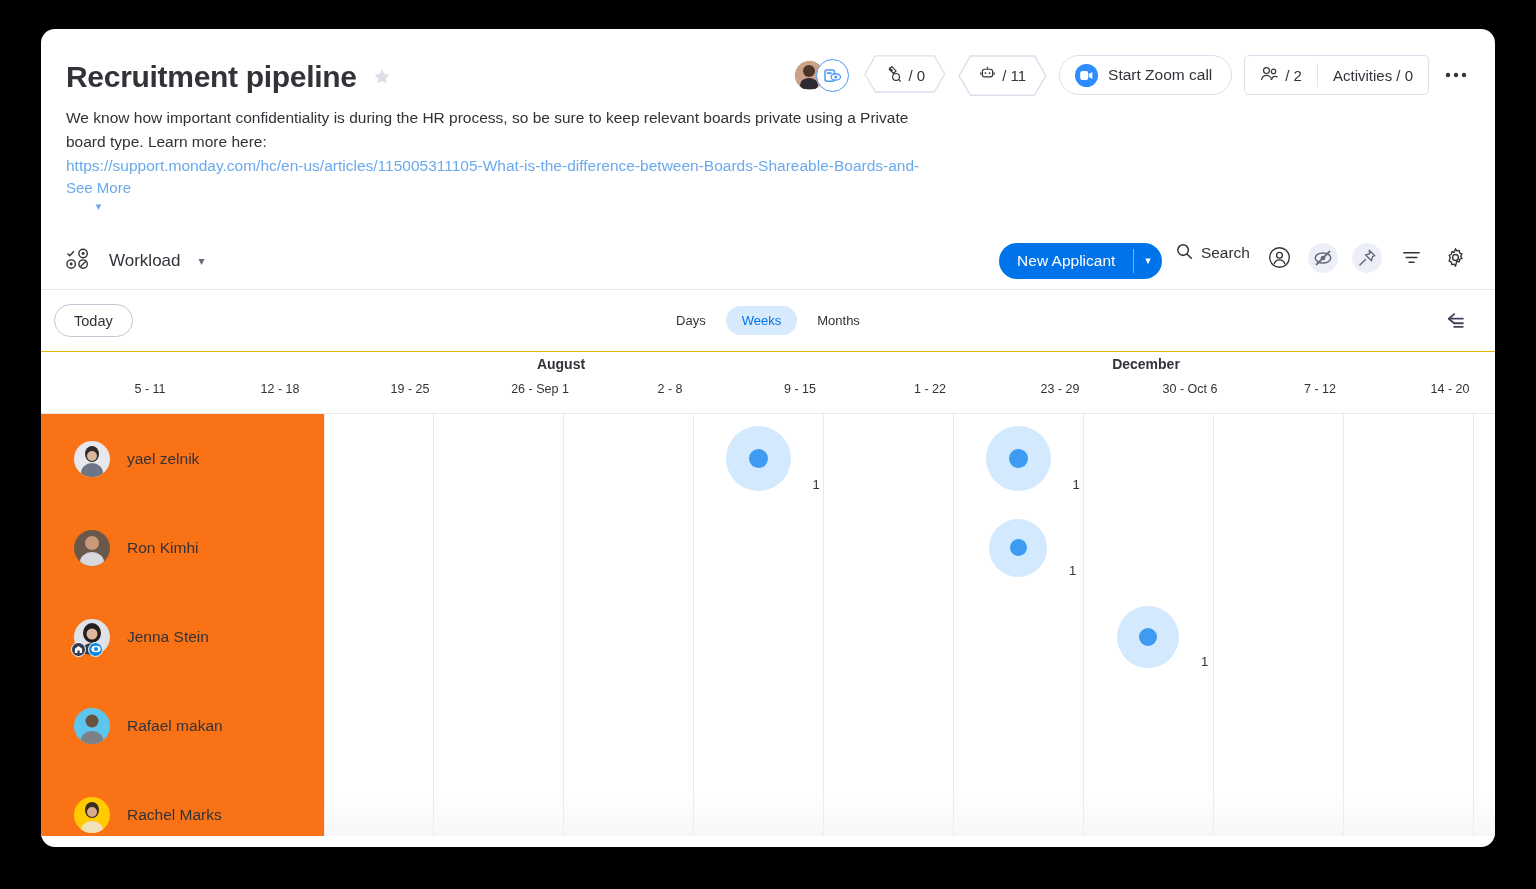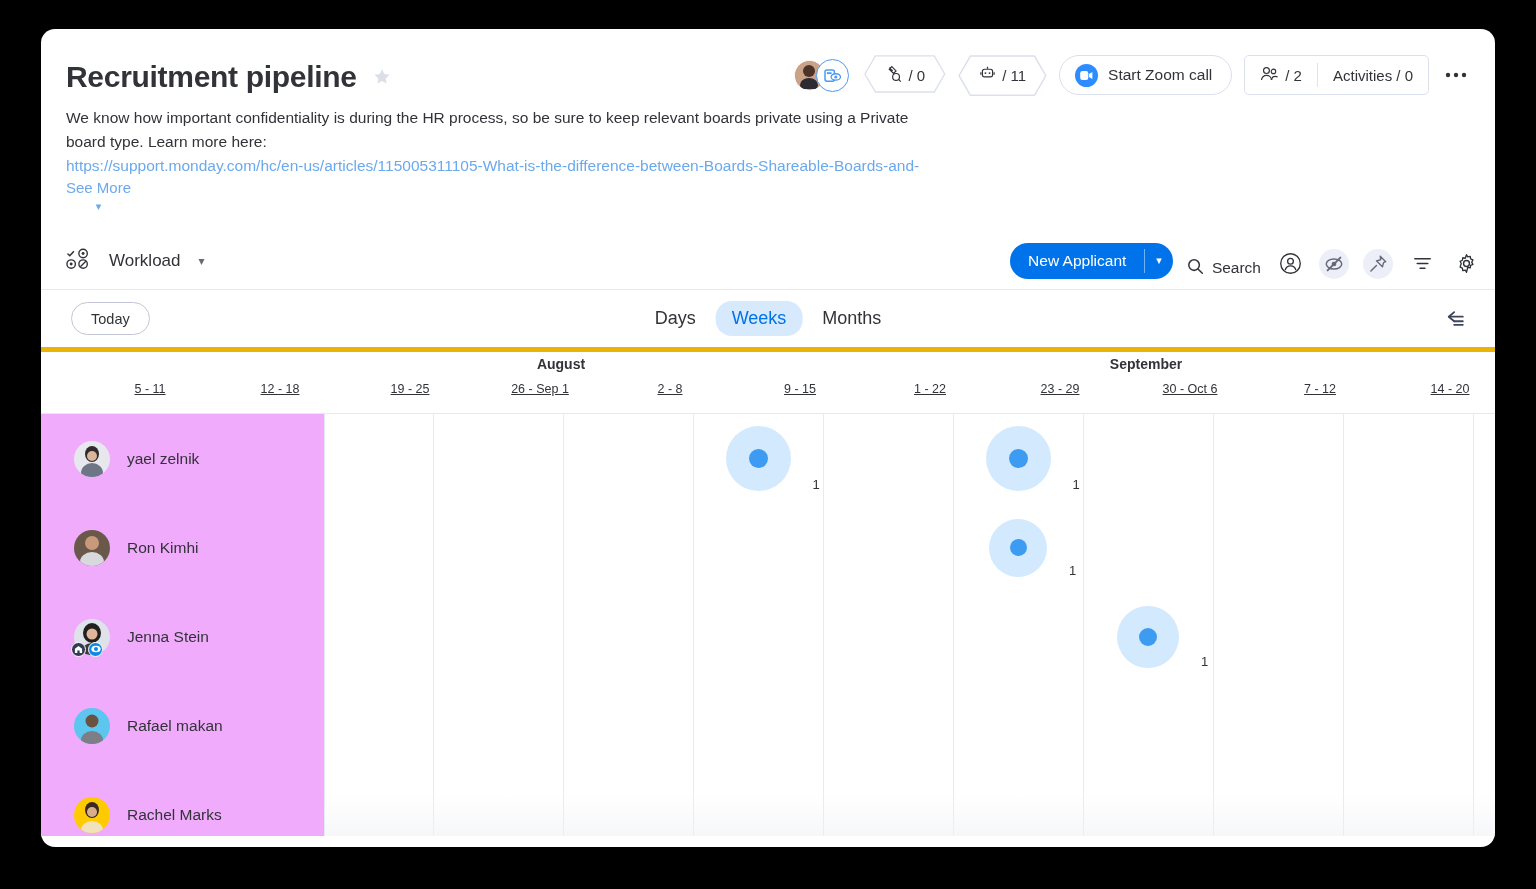--- a/index.html
+++ b/index.html
@@ -93,22 +93,22 @@
     margin-top: 20px; height: 58px; padding: 0 25px;
     display: flex; align-items: center; position: relative;
     border-bottom: 1px solid #e6e9ef;
   }
   .view-switch {
     display: flex; align-items: center; gap: 18px; cursor: pointer;
   }
   .view-label { font-size: 17px; color: #323338; font-weight: 400; }
   .view-chev { color: #676879; font-size: 12px; }
   .toolbar-right {
-    position: absolute; right: 14px; top: 50%; transform: translateY(-50%);
-    display: flex; align-items: flex-end; gap: 14px;
+    position: absolute; right: 25px; top: 50%; transform: translateY(-50%);
+    display: flex; align-items: flex-start; gap: 14px;
   }
   .new-btn {
     height: 36px; border-radius: 18px; background: #0073ea; color: #fff;
     display: flex; align-items: stretch; overflow: hidden; cursor: pointer;
   }
   .new-btn-main {
     display: flex; align-items: center; padding: 0 18px; font-size: 15.5px; font-weight: 400;
   }
   .new-btn-sep { width: 1px; background: rgba(255,255,255,.45); margin: 6px 0; }
   .new-btn-arrow { display: flex; align-items: center; padding: 0 11px; font-size: 11px; }
@@ -117,34 +117,34 @@
     display: flex; align-items: center; justify-content: center; cursor: pointer;
   }
   .tb-icon-btn.filled { background: #eceff8; }
   .search-btn {
     display: flex; align-items: center; gap: 8px;
     font-size: 15.5px; color: #323338; cursor: pointer;
   }
 
   
   .tl-bar {
-    height: 62px; padding: 0 30px; display: flex; align-items: center;
-    position: relative; border-bottom: 5px solid #eab308;
+    height: 62px; padding: 0 13px; display: flex; align-items: center;
+    position: relative; border-bottom: 1px solid #eab308;
   }
   .today-btn {
     height: 33px; padding: 0 19px; border: 1px solid #c3c6d4; border-radius: 17px;
     font-size: 14.5px; color: #323338; background: #fff; cursor: pointer;
     display: flex; align-items: center;
   }
   .zoom-levels {
     position: absolute; left: 50%; transform: translateX(-50%);
     display: flex; align-items: center; gap: 4px;
   }
   .zoom-level {
-    padding: 7px 16px; border-radius: 16px; font-size: 18px;
+    padding: 7px 16px; border-radius: 16px; font-size: 13px;
     color: #323338; cursor: pointer;
   }
   .zoom-level.active { background: #d7eafd; color: #0073ea; }
   .collapse-btn {
     position: absolute; right: 25px; width: 28px; height: 28px;
     display: flex; align-items: center; justify-content: center; cursor: pointer;
   }
 
   
   .tl-wrap { position: relative; height: 485px; }
@@ -152,27 +152,26 @@
     height: 30px; position: relative;
   }
   .month-label {
     position: absolute; top: 4px; font-size: 14px; font-weight: 700; color: #323338;
     transform: translateX(-50%); white-space: nowrap;
   }
   .tl-weeks { height: 32px; position: relative; border-bottom: 1px solid #e6e9ef; }
   .week-label {
     position: absolute; top: 0; font-size: 12.5px; color: #323338;
     white-space: nowrap;
-    text-decoration: underline;
   }
 
   .tl-body { position: relative; height: 422px; overflow: hidden; }
   .row-pane {
     position: absolute; left: 0; top: 0; width: 284px; height: 100%;
-    border-right: 1px solid #e6e9ef; background: #f0abfc; z-index: 3;
+    border-right: 1px solid #e6e9ef; background: #f97316; z-index: 3;
   }
   .person-row {
     height: 89px; display: flex; align-items: center; padding-left: 33px;
   }
   .person-avatar {
     width: 36px; height: 36px; border-radius: 50%; position: relative;
     overflow: visible; flex: 0 0 auto;
   }
   .person-avatar .face {
     width: 36px; height: 36px; border-radius: 50%; overflow: hidden; position: relative;
@@ -410,21 +409,21 @@
         <path d="M9 2L3 7l6 5" stroke="#41455a" stroke-width="2" fill="none" stroke-linecap="round" stroke-linejoin="round"></path>
         <path d="M3.5 7h15" stroke="#41455a" stroke-width="2" stroke-linecap="round"></path>
         <path d="M9 12h9.5M9 16h9.5" stroke="#41455a" stroke-width="2" stroke-linecap="round"></path>
       </svg>
     </div>
   </div>
 
   <div class="tl-wrap">
     <div class="tl-months" id="months-row">
         <div class="month-label" style="left: 520px;">August</div>
-        <div class="month-label" style="left: 1105px;">September</div>
+        <div class="month-label" style="left: 1105px;">December</div>
       </div>
     <div class="tl-weeks" id="weeks-row">
         <div class="week-label" style="left: 109px; transform: translateX(-50%);">5 - 11</div>
         <div class="week-label" style="left: 239px; transform: translateX(-50%);">12 - 18</div>
         <div class="week-label" style="left: 369px; transform: translateX(-50%);">19 - 25</div>
         <div class="week-label" style="left: 499px; transform: translateX(-50%);">26 - Sep 1</div>
         <div class="week-label" style="left: 629px; transform: translateX(-50%);">2 - 8</div>
         <div class="week-label" style="left: 759px; transform: translateX(-50%);">9 - 15</div>
         <div class="week-label" style="left: 889px; transform: translateX(-50%);">1 - 22</div>
         <div class="week-label" style="left: 1019px; transform: translateX(-50%);">23 - 29</div>

